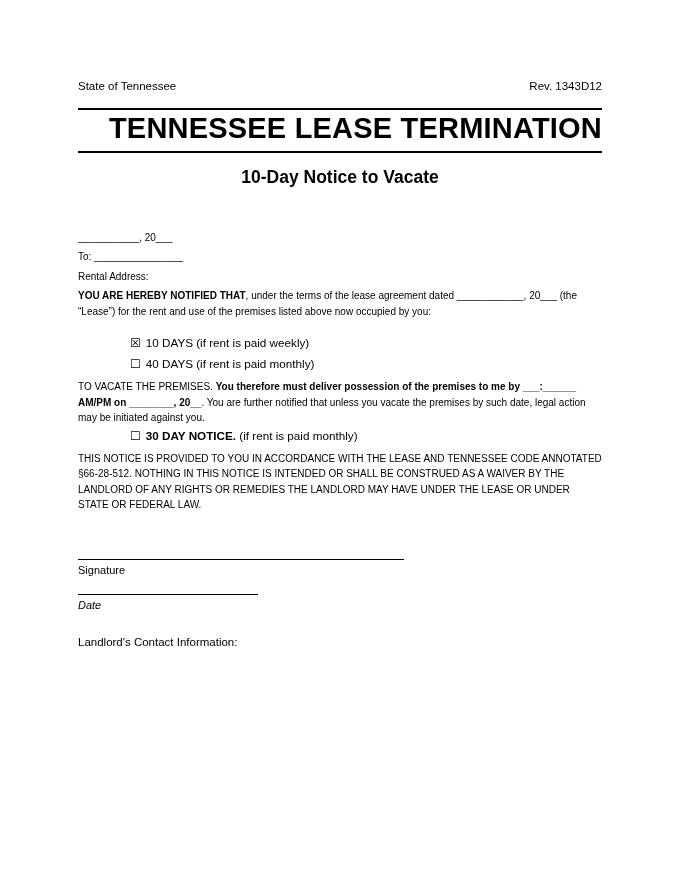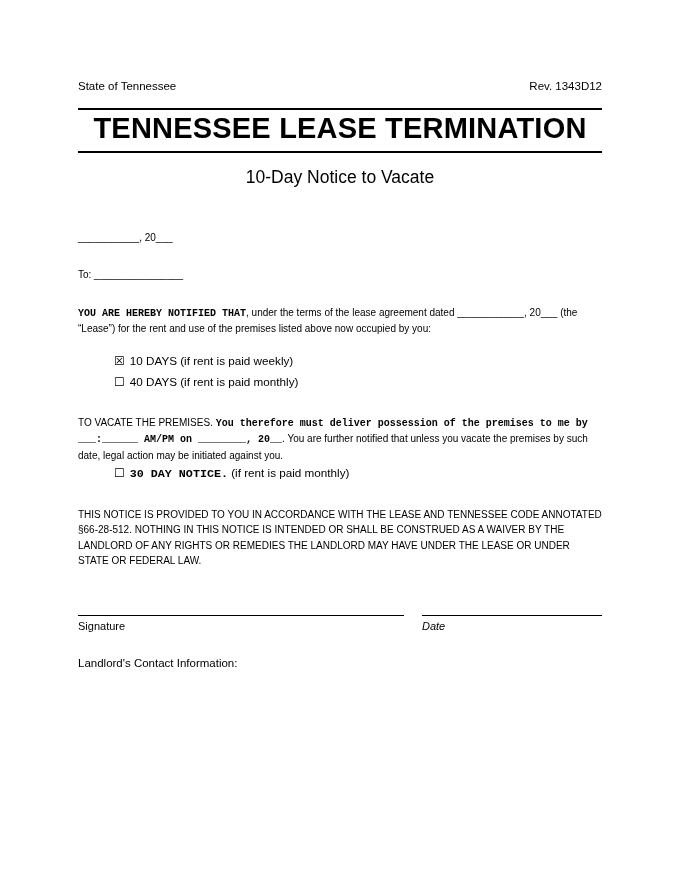--- a/index.html
+++ b/index.html
@@ -32,64 +32,65 @@
   .header-row {
     display: flex;
     justify-content: space-between;
     align-items: baseline;
     font-size: 11.5px;
     margin-bottom: 16px;
   }
   .doc-title {
     font-size: 29px;
     font-weight: bold;
-    text-align: center;
+    text-align: right;
     letter-spacing: 0.2px;
     line-height: 1.1;
     margin: 0 0 6px 0;
   }
   .rule-top {
     border-top: 2px solid #000;
     margin: 0 0 3px 0;
   }
   .rule-bottom {
     border-top: 2px solid #000;
     margin: 2px 0 0 0;
   }
   .subtitle {
     font-size: 17.5px;
-    font-weight: normal;
+    font-weight: bold;
     text-align: center;
     margin: 14px 0 0 0;
   }
   .body-text {
     font-size: 10px;
     line-height: 1.55;
   }
   .blk {
-    margin-top: 22px;
+    margin-top: 4px;
   }
   .blk-sm {
     margin-top: 14px;
   }
   .checkline {
-    margin-left: 36px;
+    margin-left: 52px;
     font-size: 11.7px;
     line-height: 1.75;
   }
   .box {
     font-family: "DejaVu Sans", sans-serif;
     font-size: 12px;
     padding-right: 5px;
   }
-  b { font-weight: bold; font-family: Liberation Mono, monospace; }
+  b { font-weight: bold; }
   .sig-area {
     margin-top: 46px;
     display: flex;
     gap: 18px;
+    flex-direction: column;
   }
   .sig-line {
     border-top: 1px solid #000;
     padding-top: 4px;
     font-size: 11px;
   }
   .sig-line.signature { width: 326px; }
   .sig-line.date { width: 180px; font-style: italic; }
   .contact {
     margin-top: 22px;
@@ -111,20 +112,21 @@
     <div class="rule-top"></div>
     <div class="doc-title">TENNESSEE LEASE TERMINATION</div>
     <div class="rule-bottom"></div>
 
     <div class="subtitle">10-Day Notice to Vacate</div>
 
     <div class="blk body-text" style="margin-top:42px;">___________, 20___</div>
 
     <div class="blk body-text">To: ________________</div>
 
+    <div class="blk body-text">Rental Address:</div>
 
     <div class="blk body-text">
       <b>YOU ARE HEREBY NOTIFIED THAT</b><span>, under the terms of the lease agreement dated ____________, 20___ (the “Lease”) for the rent and use of the premises listed above now occupied by you:</span>
     </div>
 
 
     <div class="blk-sm checkline">
       <span class="box">☒</span><span>10 DAYS (if rent is paid weekly)</span>
     </div>
     <div class="checkline">

